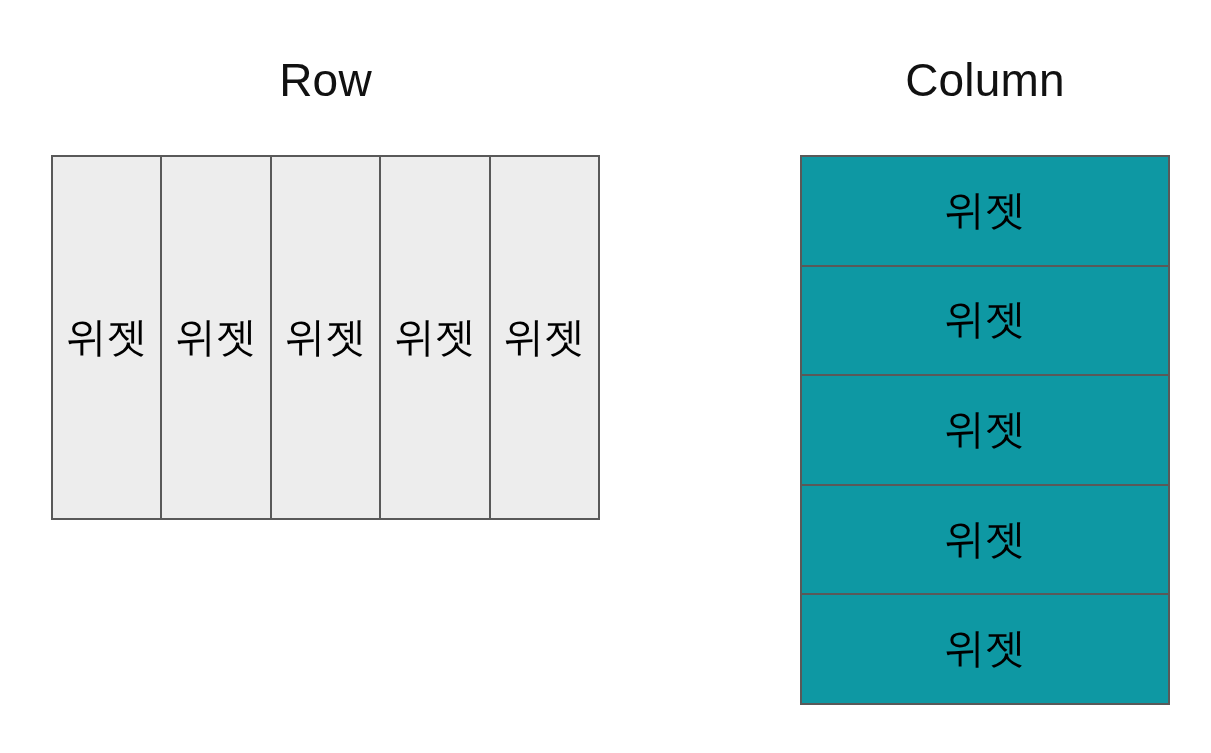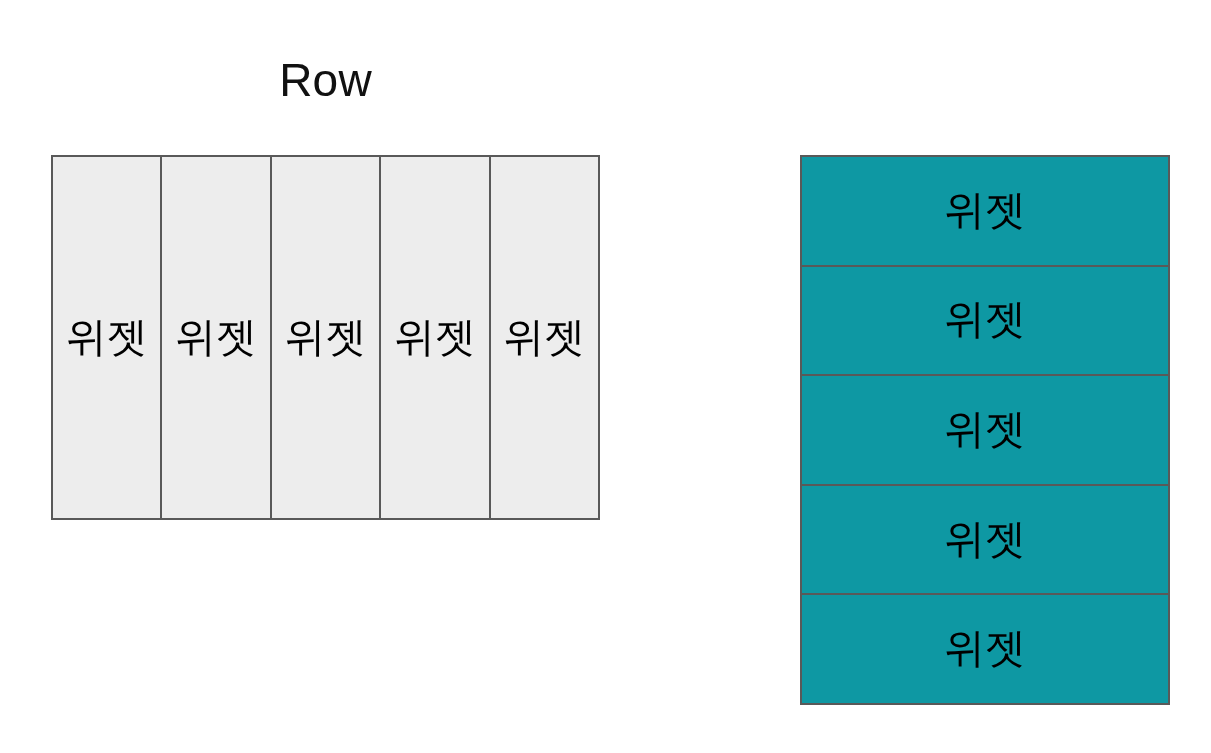--- a/index.html
+++ b/index.html
@@ -129,20 +129,21 @@
       <span>위젯</span>
     </div>
     <div class="cell">
       <span>위젯</span>
     </div>
     <div class="cell">
       <span>위젯</span>
     </div>
   </div>
 
+  <div id="column-title" class="section-title">Column</div>
 
   <div id="column-demo">
     <div class="cell">
       <span>위젯</span>
     </div>
     <div class="cell">
       <span>위젯</span>
     </div>
     <div class="cell">
       <span>위젯</span>

